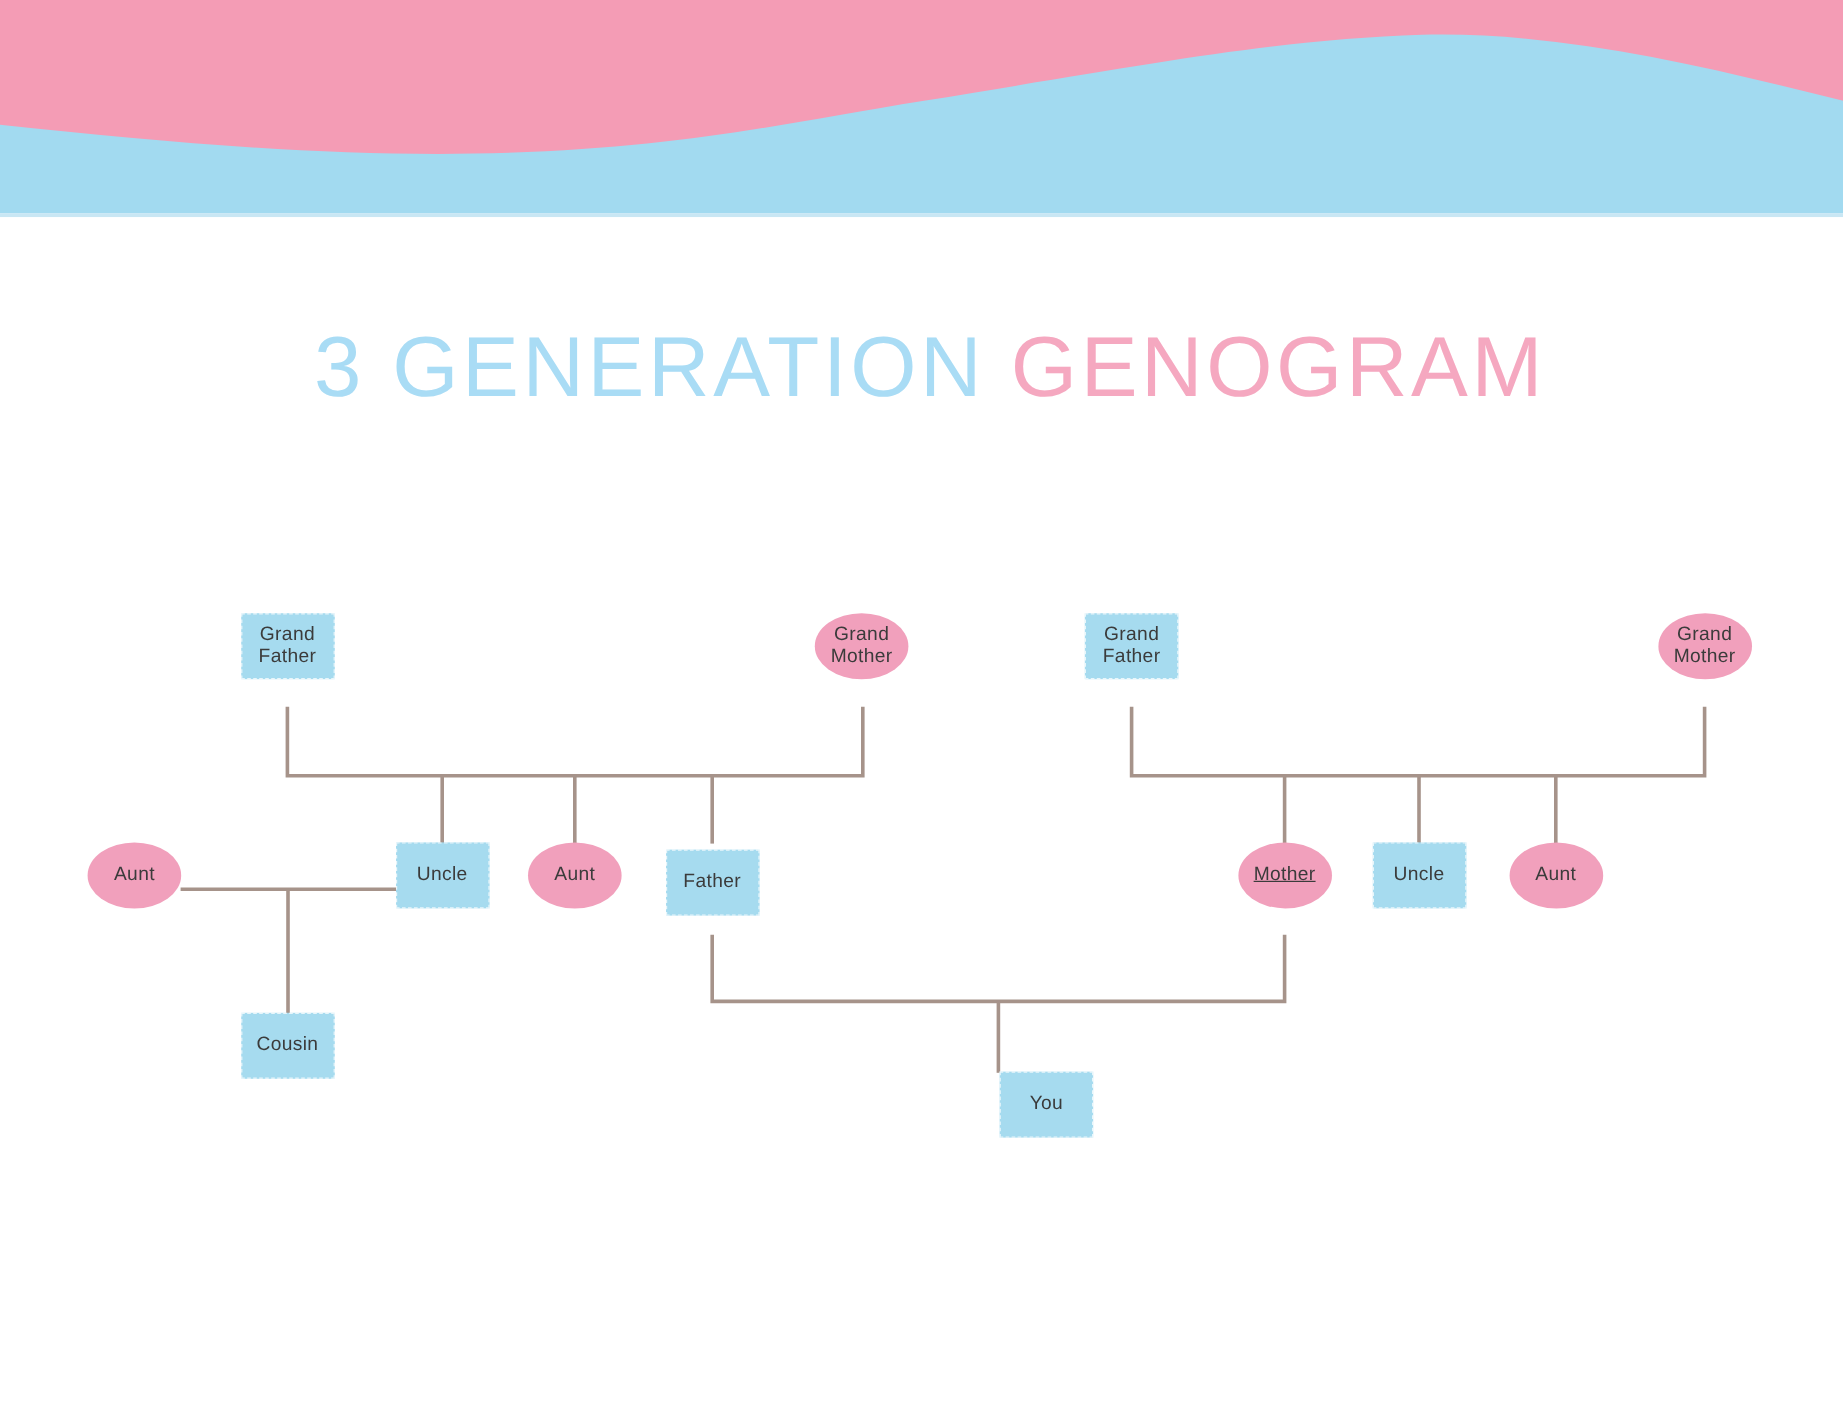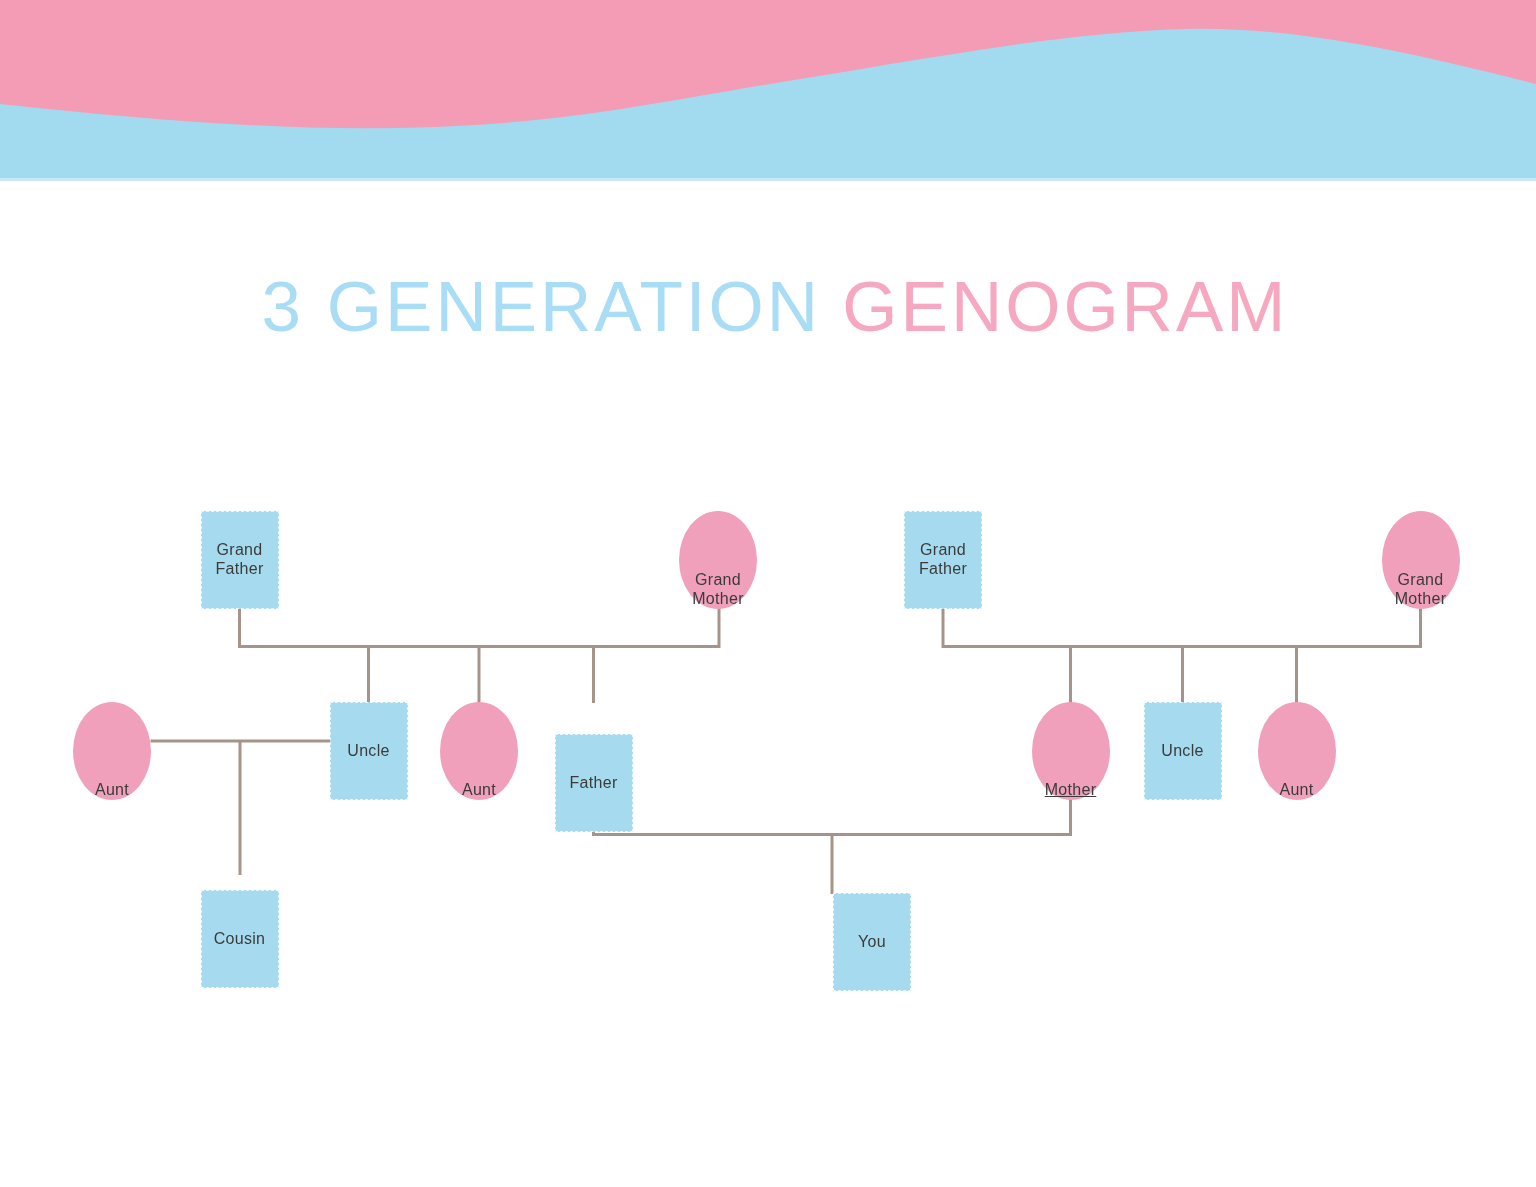--- a/index.html
+++ b/index.html
@@ -51,36 +51,35 @@
     width: 1536px; height: 1187px;
     display: block;
   }
   .gline {
     stroke: var(--line);
     stroke-width: 3;
     fill: none;
   }
   .node {
     position: absolute;
-    width: 78px; height: 98px;
+    width: 78px; height: 55px;
     display: flex; align-items: center; justify-content: center;
     text-align: center;
     color: var(--label-text);
     font-size: 16px;
     line-height: 1.18;
     letter-spacing: 0.3px;
   }
   .node.square {
     background: var(--male-fill);
     border: 1px dashed rgba(255,255,255,0.75);
   }
   .node.circle {
     background: var(--female-fill);
     border-radius: 50%;
-    align-items: flex-end;
   }
   .node-label { display: block; padding: 0 4px; }
   .footer {
     position: absolute; left: 58px; top: 1125px;
     color: var(--footer-text);
     font-size: 21px;
     letter-spacing: 0.6px;
   }
 </style>
 </head>
@@ -121,24 +120,24 @@
   </div>
   <div class="node circle" style="left:73px; top:702px;">
     <span class="node-label">Aunt</span>
   </div>
   <div class="node square" style="left:329.5px; top:702px;">
     <span class="node-label">Uncle</span>
   </div>
   <div class="node circle" style="left:440px; top:702px;">
     <span class="node-label">Aunt</span>
   </div>
-  <div class="node square" style="left:554.5px; top:734px;">
+  <div class="node square" style="left:554.5px; top:708px;">
     <span class="node-label">Father</span>
   </div>
-  <div class="node square" style="left:200.5px; top:890px;">
+  <div class="node square" style="left:200.5px; top:844px;">
     <span class="node-label">Cousin</span>
   </div>
   <div class="node square" style="left:904px; top:511px;">
     <span class="node-label">Grand Father</span>
   </div>
   <div class="node circle" style="left:1381.5px; top:511px;">
     <span class="node-label">Grand Mother</span>
   </div>
   <div class="node circle" style="left:1031.5px; top:702px;text-decoration:underline;">
     <span class="node-label">Mother</span>

